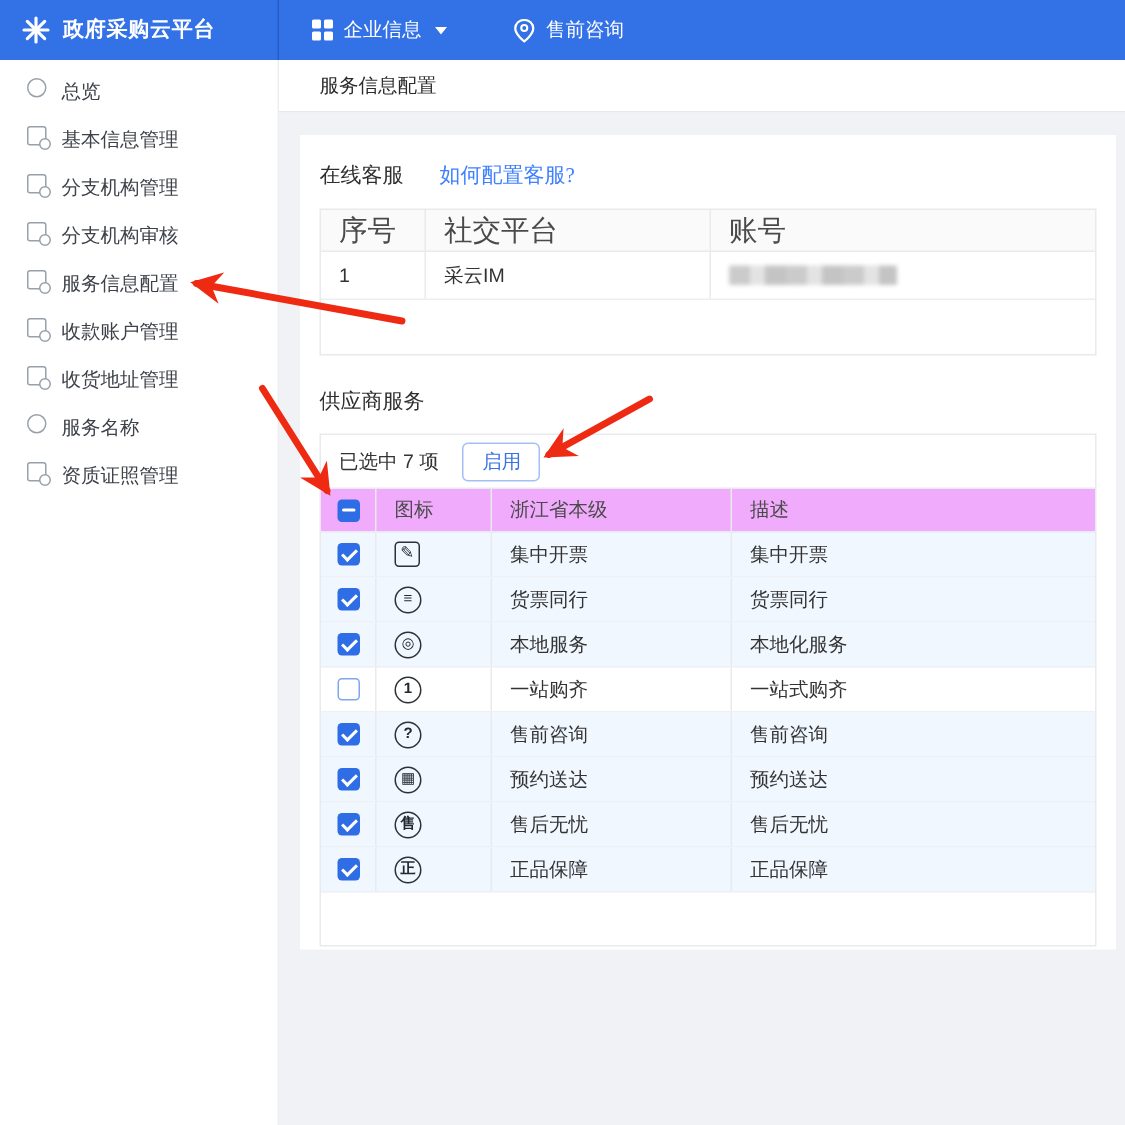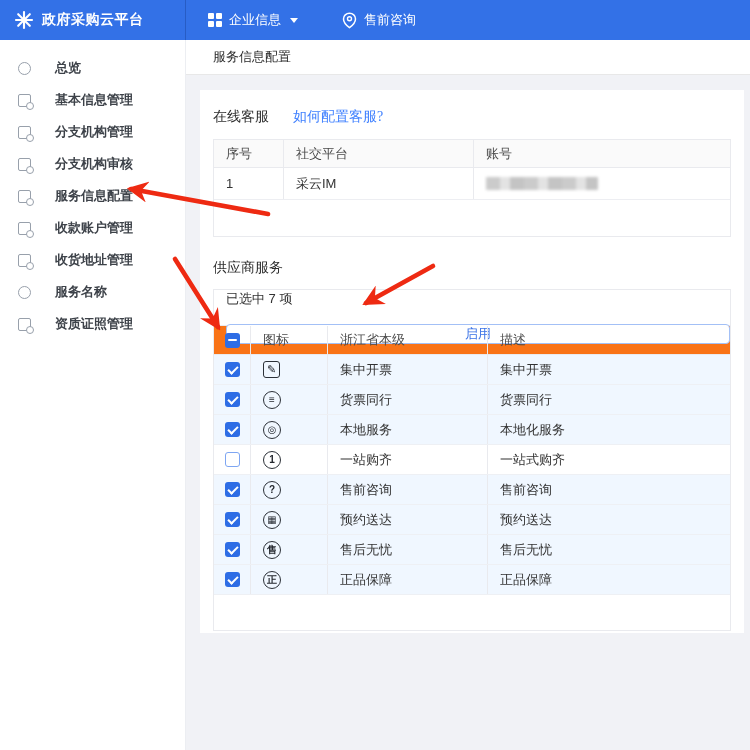--- a/index.html
+++ b/index.html
@@ -30,22 +30,22 @@
     width:0; height:0; border-left:4px solid transparent; border-right:4px solid transparent;
     border-top:5px solid #fff; margin-left:2px;
   }
 
   
   .sidebar {
     position:absolute; left:0; top:40px; bottom:0; width:186px;
     background:#fff; border-right:1px solid #eceef2; padding-top:12px; z-index:2;
   }
   .sb-item {
-    height:32px; display:flex; align-items:center; gap:24px;
-    padding-left:18px; font-size:13px; color:#3d4249; cursor:pointer;font-weight:bold;
+    height:32px; display:flex; align-items:flex-start; gap:10px;
+    padding-left:18px; font-size:13px; color:#3d4249; cursor:pointer;
   }
   .sb-icon { width:13px; height:13px; position:relative; flex:none; }
   .sb-circle { border:1.5px solid #98a0ab; border-radius:50%; }
   .sb-docgear { border:1.5px solid #98a0ab; border-radius:2px; }
   .gear-dot {
     position:absolute; right:-4px; bottom:-4px; width:8px; height:8px;
     border:1.5px solid #98a0ab; border-radius:50%; background:#fff;
   }
 
   
@@ -62,42 +62,42 @@
   }
   .section-head { display:flex; align-items:center; gap:24px; font-size:14px; color:#2f2f2f; }
   .help-link { color:#3f80ff; cursor:pointer;font-family:Liberation Serif, serif; }
 
   
   .tbl { border:1px solid #e9eaee; margin-top:13px; background:#fff; }
   .trow { display:flex; align-items:center; }
   .cell { padding-left:12px; height:100%; display:flex; align-items:center; }
 
   
-  .t1-head { background:#fafafa; height:28px; border-bottom:1px solid #e9eaee; color:#4a4a4a; font-size:13px; }
+  .t1-head { background:#fafafa; height:28px; border-bottom:1px solid #e9eaee; color:#4a4a4a; font-size:19px; }
   .t1-row  { height:32px; border-bottom:1px solid #edeef2; font-size:13px; color:#333; }
   .t1-c1 { width:70px;  border-right:1px solid #e9eaee; }
   .t1-c2 { width:190px; border-right:1px solid #e9eaee; }
   .t1-c3 { flex:1; }
   .t1-footer { height:36px; }
   .redacted {
     width:112px; height:13px; border-radius:1px;
     background:repeating-linear-gradient(90deg,#cbcbcb 0 14px,#e3e3e3 14px 24px,#c4c4c4 24px 38px);
     filter:blur(1.5px);
   }
 
   
   .sec2 { margin-top:22px; }
-  .toolbar { height:36px; display:flex; gap:16px; padding-left:12px;
-             border-bottom:1px solid #e9eaee; font-size:13px; color:#333;flex-direction:column; }
+  .toolbar { height:36px; display:flex; align-items:center; gap:16px; padding-left:12px;
+             border-bottom:1px solid #e9eaee; font-size:13px; color:#333; }
   .btn-enable {
     min-width:50px; height:26px; padding:0 12px; background:#fff;
     border:1px solid #a3c0f6; border-radius:4px; color:#3a72e6; font-size:13px;
     display:flex; align-items:center; justify-content:center; cursor:pointer;
   }
-  .t2-head { background:#f97316; height:29px; border-bottom:1px solid #e9eaee; color:#4a4a4a; font-size:13px; }
+  .t2-head { background:#f0abfc; height:29px; border-bottom:1px solid #e9eaee; color:#4a4a4a; font-size:13px; }
   .t2-row  { height:30px; border-bottom:1px solid #eef0f4; font-size:13px; color:#333; }
   .t2-row.sel { background:#f0f7ff; }
   .t2-cb   { width:37px; padding-left:11px; border-right:1px solid #e9eaee; }
   .t2-icon { width:77px; border-right:1px solid #e9eaee; }
   .t2-name { width:160px; border-right:1px solid #e9eaee; }
   .t2-desc { flex:1; }
   .t2-footer { height:35px; }
 
   .checkbox {
     width:15px; height:15px; border-radius:3px; display:flex;

